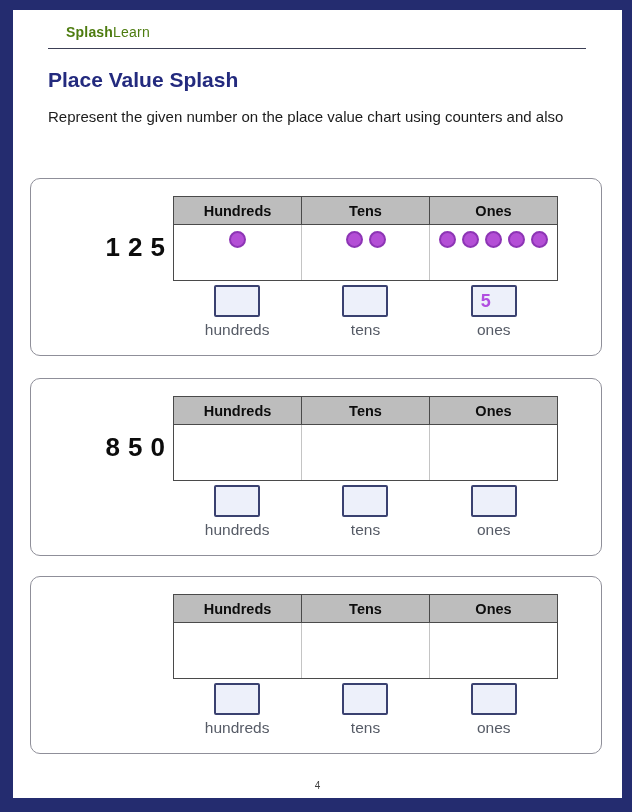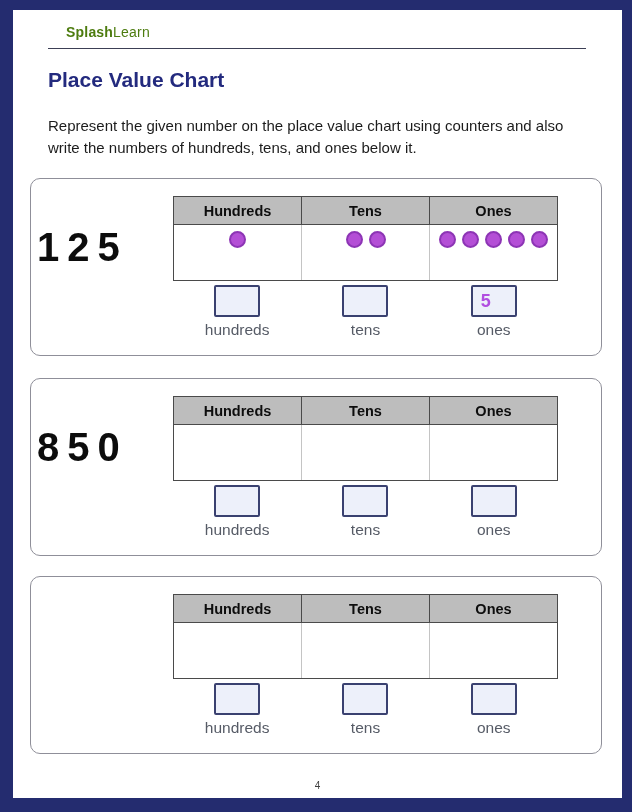--- a/index.html
+++ b/index.html
@@ -12,31 +12,31 @@
   .page{
     position:absolute;left:13px;top:10px;width:609px;height:788px;
     background:#ffffff;
   }
   
   .logo{position:absolute;left:35px;top:14px;font-size:14px;color:#4d7c0f;letter-spacing:.2px;margin-left:18px;}
   .logo .b{font-weight:800;}
   .logo .r{font-weight:400;}
   .rule{position:absolute;left:35px;top:38px;width:538px;height:0;border-top:1.2px solid #3c3f55;}
   .title{position:absolute;left:35px;top:58px;font-size:21px;font-weight:800;color:#232a7e;}
-  .instructions{position:absolute;left:35px;top:96px;font-size:15px;color:#1c1c1c;line-height:22px;margin-top:9px;}
+  .instructions{position:absolute;left:35px;top:96px;font-size:15px;color:#1c1c1c;line-height:22px;}
   
   .card{
     position:absolute;left:17px;width:572px;height:178px;
     background:#fff;border:1.5px solid #8f8f99;border-radius:10px;
     box-sizing:border-box;
   }
   .card.c0{top:168px;} .card.c1{top:368px;} .card.c2{top:566px;}
   .number{
-    position:absolute;left:0;top:40px;width:142px;text-align:left;
-    font-size:40px;font-weight:700;color:#0c0c0c;letter-spacing:8px;line-height:56px;
+    position:absolute;left:0;top:40px;width:142px;text-align:right;
+    font-size:26px;font-weight:700;color:#0c0c0c;letter-spacing:8px;line-height:56px;
     padding-left:6px;box-sizing:border-box;
   }
   .pv-table{
     position:absolute;left:142px;top:17px;width:385px;
     border:1.5px solid #4a4a4a;box-sizing:border-box;background:#fff;
   }
   .pv-head{display:flex;border-bottom:1.5px solid #4a4a4a;}
   .pv-hcell{
     flex:1;background:#bdbdbd;border-right:1.5px solid #4a4a4a;
     text-align:center;font-size:14.5px;font-weight:700;color:#0d0d0d;
@@ -71,25 +71,24 @@
 </head>
 <body>
 
 <div class="page">
 
   <div class="logo">
     <span class="b">Splash</span><span class="r">Learn</span>
   </div>
   <div class="rule"></div>
 
-  <div class="title">Place Value Chart</div>
+  <div class="title">Place Value Splash</div>
 
   <div class="instructions">
     <div>Represent the given number on the place value chart using counters and also</div>
-    <div>write the numbers of hundreds, tens, and ones below it.</div>
   </div>
 
   <section class="card c0">
     <div class="number">125</div>
     <div class="pv-table">
       <div class="pv-head">
         <div class="pv-hcell">Hundreds</div>
         <div class="pv-hcell">Tens</div>
         <div class="pv-hcell">Ones</div>
       </div>

